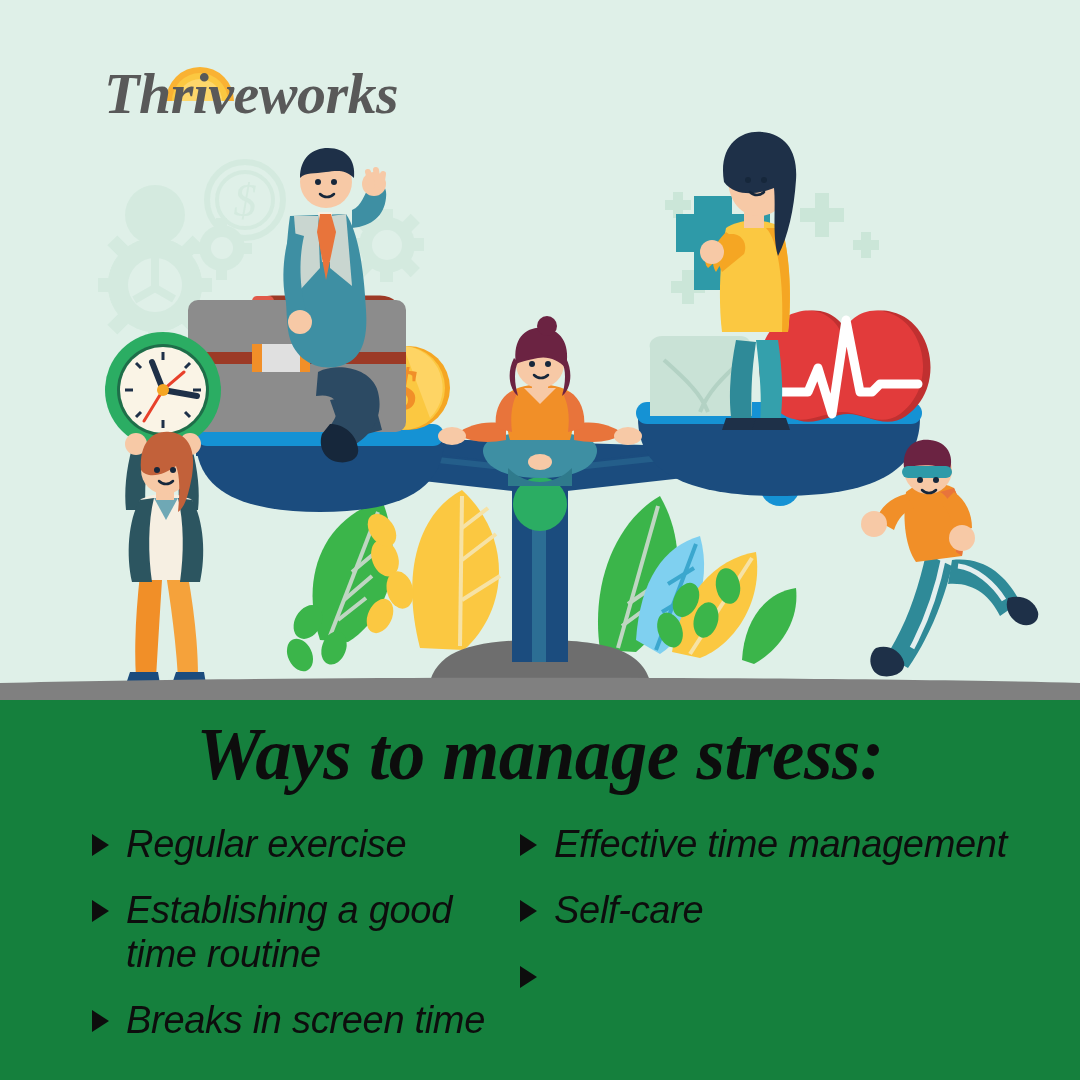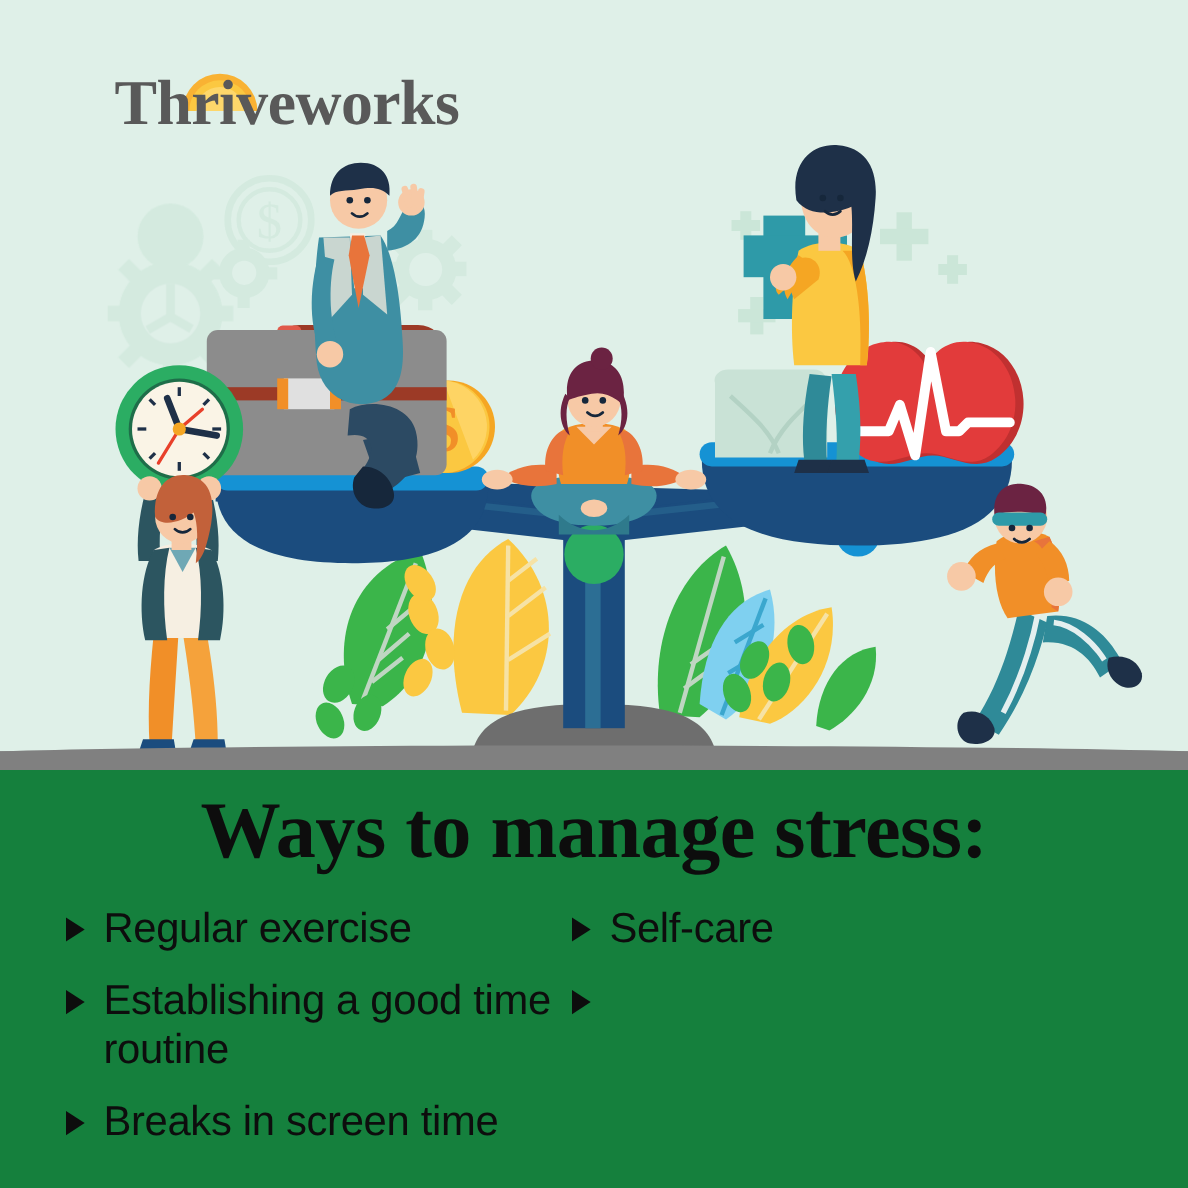--- a/index.html
+++ b/index.html
@@ -3,21 +3,21 @@
 <meta charset="utf-8">
 <title>Ways to manage stress</title>
 <style>
   html,body{margin:0;padding:0;}
   body{
     width:1080px;height:1080px;
     font-family:"Liberation Sans", sans-serif;
     background:#DFF0E8;
     overflow:hidden;
   }
-  .poster{position:relative;width:1080px;height:1080px;overflow:hidden;}
+  .poster{position:relative;width:1080px;height:1080px;overflow:hidden;font-style:italic;}
 
   
   .scene{position:absolute;left:0;top:0;width:1080px;height:700px;background:#DFF0E8;overflow:hidden;}
   .scene svg{position:absolute;left:0;top:0;}
 
   
   .logo{position:absolute;left:104px;top:55px;width:360px;height:80px;}
   .logo svg{position:absolute;left:0;top:0;}
   .logo-word{
     position:absolute;left:0;top:10px;
@@ -40,21 +40,21 @@
     font-size:73px;
     line-height:1;
     color:#0D0D0D;
     letter-spacing:-0.5px;
   }
   .lists{
     position:absolute;left:0;top:122px;width:1080px;height:240px;
     display:flex;
   }
   .col{position:relative;}
-  .col-left{width:505px;padding-left:60px;box-sizing:border-box;}
+  .col-left{width:505px;padding-left:92px;box-sizing:border-box;}
   .col-right{width:575px;padding-left:15px;box-sizing:border-box;}
   .bullet{
     display:flex;align-items:flex-start;
     margin-bottom:22px;
   }
   .tri{
     flex:0 0 auto;
     width:0;height:0;
     border-left:17px solid #0D0D0D;
     border-top:11px solid transparent;
@@ -448,20 +448,24 @@
         </div>
         <div class="bullet">
           <span class="tri"></span>
           <span class="btext">Breaks in screen time</span>
         </div>
       </div>
 
       <div class="col col-right">
         <div class="bullet">
           <span class="tri"></span>
+          <span class="btext">Effective time management</span>
+        </div>
+        <div class="bullet">
+          <span class="tri"></span>
           <span class="btext">Self-care</span>
         </div>
         <div class="bullet">
           <span class="tri"></span>
         </div>
       </div>
 
     </div>
   </div>
 

